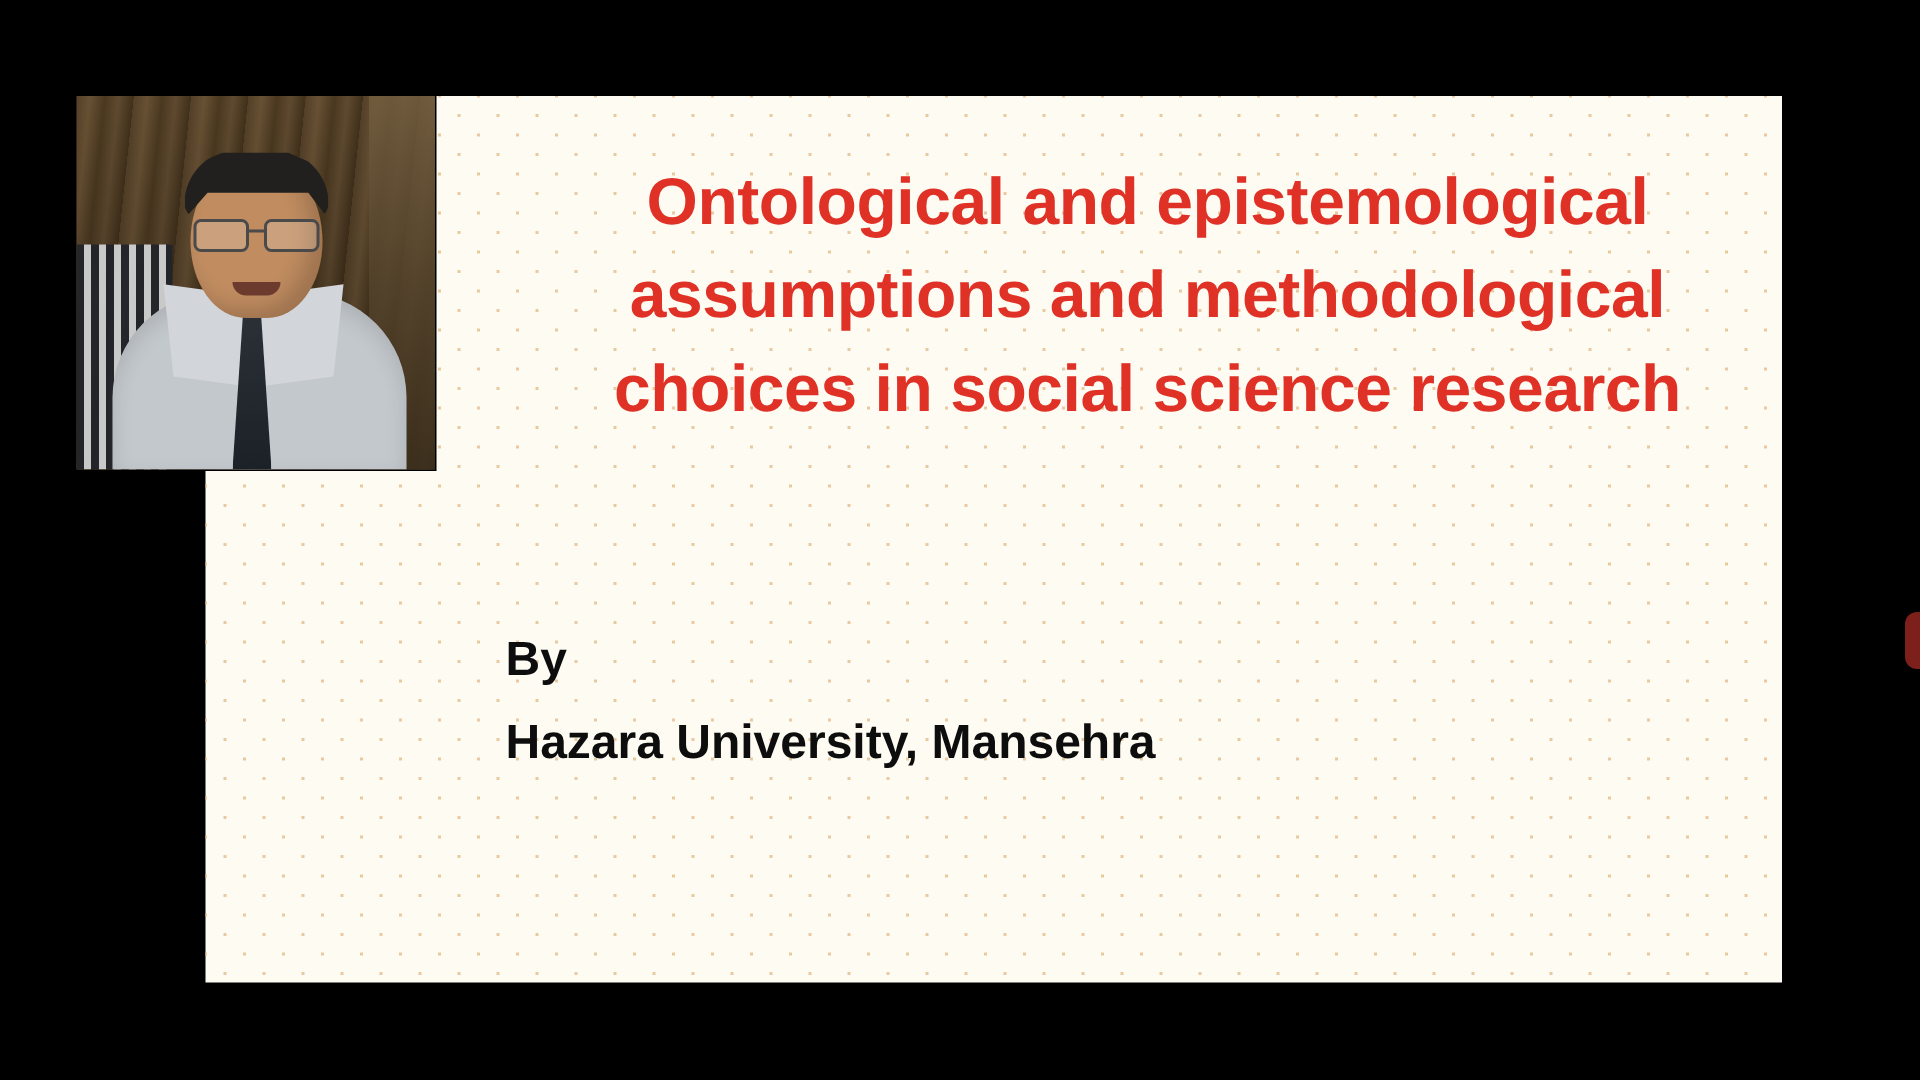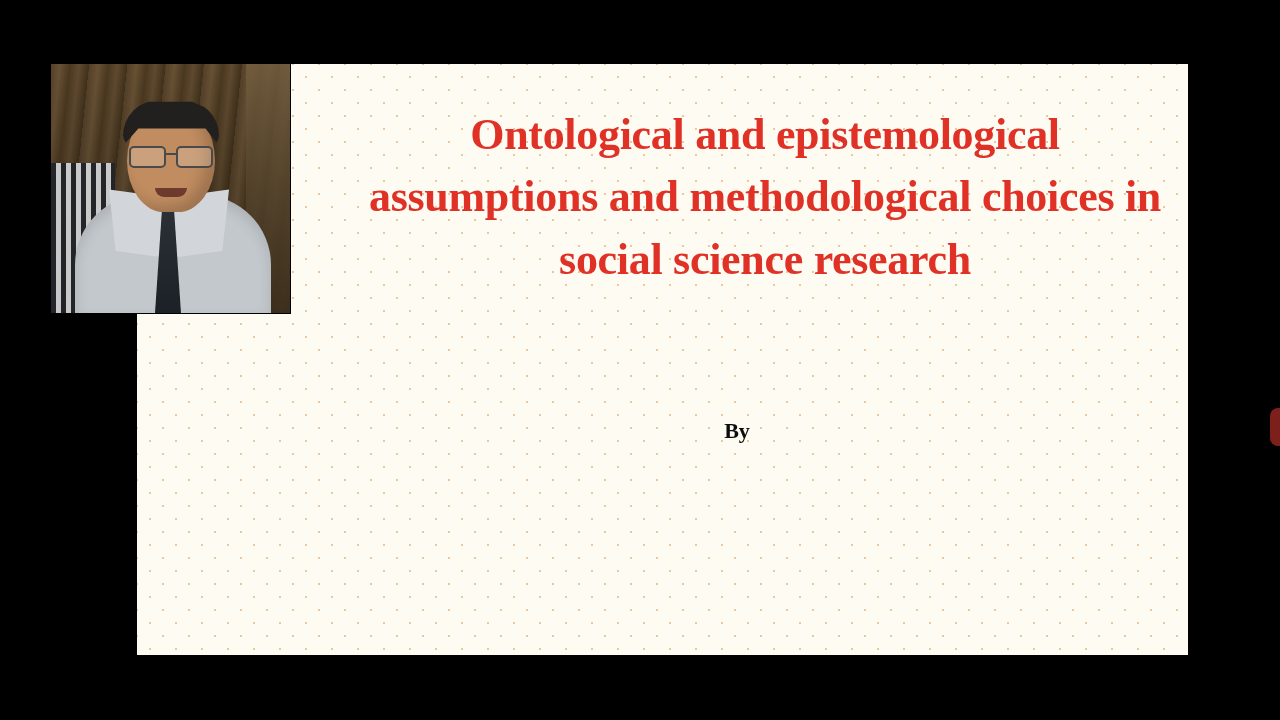--- a/index.html
+++ b/index.html
@@ -10,21 +10,20 @@
     height: 720px;
     overflow: hidden;
     font-family: "Liberation Sans", sans-serif;
   }
 
   #stage {
     position: relative;
     width: 1280px;
     height: 720px;
     background: #000000;
-    font-family: Liberation Serif, serif;
   }
 
   
   #slide {
     position: absolute;
     left: 137px;
     top: 64px;
     width: 1051px;
     height: 591px;
     background-color: #fdfbf2;
@@ -47,23 +46,23 @@
     font-weight: bold;
     line-height: 1.42;
     letter-spacing: -0.3px;
   }
 
   #byline-block {
     position: absolute;
     left: 200px;
     top: 348px;
     width: 800px;
-    text-align: center;
+    text-align: left;
     color: #0d0d0d;
-    font-size: 22px;
+    font-size: 32px;
     font-weight: bold;
     line-height: 1.72;
   }
 
   .byline-line { display: block; white-space: nowrap; }
 
   
   #webcam {
     position: absolute;
     left: 51px;
@@ -183,20 +182,21 @@
 </head>
 <body>
 
 <div id="stage">
 
   <div id="slide">
     <div id="slide-title">Ontological and epistemological assumptions and methodological choices in social science research</div>
 
     <div id="byline-block">
       <span class="byline-line">By</span>
+      <span class="byline-line">Hazara University, Mansehra</span>
     </div>
   </div>
 
   <div id="webcam">
     <div class="cam-bg"></div>
     <div class="cam-wall"></div>
     <div class="cam-bg-shade"></div>
     <div class="cam-chair"></div>
     <div class="cam-shoulders"></div>
     <div class="cam-collar-l"></div>

